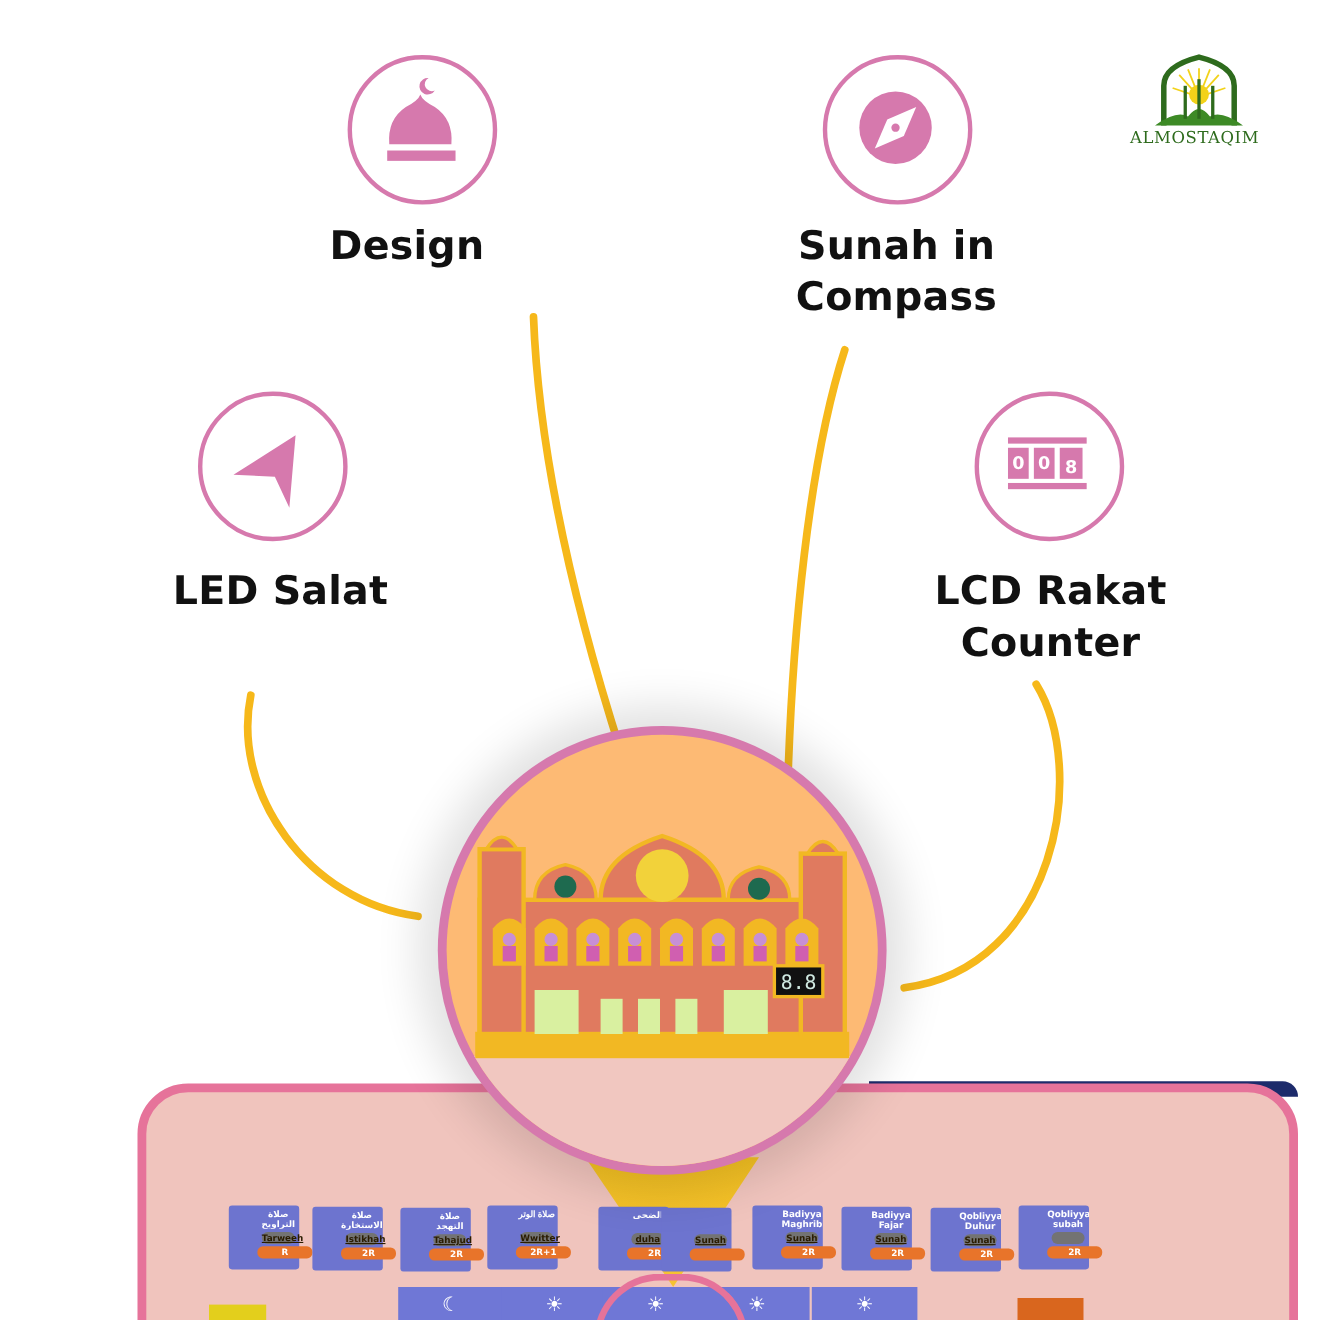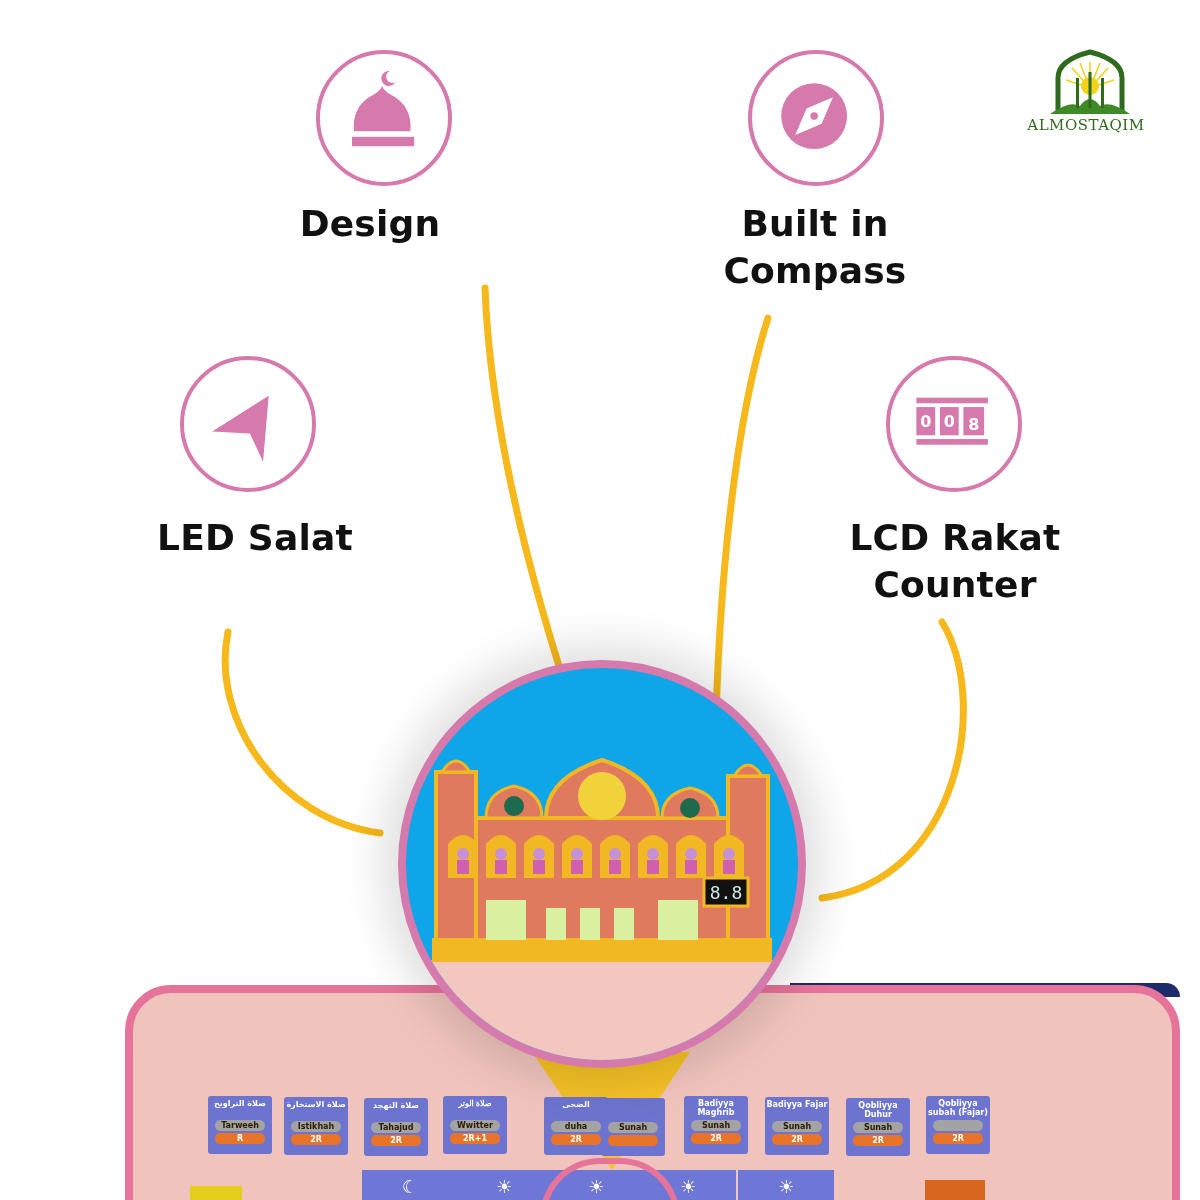--- a/index.html
+++ b/index.html
@@ -5,26 +5,26 @@
   html,body{margin:0;padding:0;}
   body{width:1200px;height:1200px;background:#ffffff;position:relative;overflow:hidden;font-family:"DejaVu Sans",sans-serif;}
   .abs{position:absolute;}
   .feat-circle{position:absolute;width:136px;height:136px;border:4px solid #d679ad;border-radius:50%;box-sizing:border-box;background:#fff;}
   .feat-circle svg{position:absolute;left:0;top:0;width:100%;height:100%;}
   .feat-label{position:absolute;font-family:"DejaVu Sans",sans-serif;font-weight:bold;font-size:36px;line-height:47px;color:#111;text-align:center;letter-spacing:0.2px;}
   .logo-text{position:absolute;left:1022px;top:116px;width:128px;text-align:center;font-family:"DejaVu Serif",serif;font-size:15px;color:#2e6b1d;letter-spacing:0.5px;}
   svg.overlay{position:absolute;left:0;top:0;width:1200px;height:1200px;}
   .mat{position:absolute;left:125px;top:985px;width:1055px;height:260px;background:#f0c4bd;border:8px solid #e6739a;border-radius:46px 46px 0 0;box-sizing:border-box;}
   .mat-navy{position:absolute;left:790px;top:983px;width:390px;height:14px;background:#1d2b6b;border-radius:0 30px 0 0;}
-  .card{position:absolute;width:64px;height:58px;background:#6d74cf;border-radius:3px;color:#fff;font-size:8px;text-align:center;box-sizing:border-box;padding-top:3px;line-height:9px;font-weight:bold;}
-  .card .pill{display:block;margin:3px auto 0;width:50px;height:11px;background:#a3a3a3;border-radius:6px;color:#2a1c00;font-size:8px;line-height:11px;}
+  .card{position:absolute;width:64px;height:58px;background:#6d74cf;border-radius:3px;color:#fff;font-size:8px;text-align:center;box-sizing:border-box;padding-top:3px;line-height:9px;font-weight:bold;padding-left:26px;}
+  .card .pill{display:block;margin:3px auto 0;width:30px;height:11px;background:#737373;border-radius:6px;color:#2a1c00;font-size:8px;line-height:11px;text-decoration:underline;}
   .card .rk{display:block;margin:2px auto 0;width:50px;height:11px;background:#e8742a;border-radius:5px;color:#fff;font-size:8px;line-height:11px;}
   .tile{position:absolute;top:1170px;width:96px;height:40px;background:#6f77d6;}
   .tile span{position:absolute;left:0;right:0;top:6px;text-align:center;color:#fff;font-size:18px;}
-  .zoom-circle{position:absolute;left:398px;top:660px;width:408px;height:408px;border-radius:50%;border:8px solid #d679ad;box-sizing:border-box;overflow:hidden;background:#0ea5e9;box-shadow:0 0 40px 18px rgba(0,0,0,0.12);}
+  .zoom-circle{position:absolute;left:398px;top:660px;width:408px;height:408px;border-radius:50%;border:8px solid #d679ad;box-sizing:border-box;overflow:hidden;background:#fdba74;box-shadow:0 0 40px 18px rgba(0,0,0,0.12);}
 </style>
 </head>
 <body>
 
 <div>
   <svg class="abs" style="left:1040px;top:48px;width:100px;height:70px" viewBox="0 0 100 70">
     <path d="M18 66 V30 Q18 12 50 4 Q82 12 82 30 V66" fill="none" stroke="#2e6b1d" stroke-width="5"></path>
     <g stroke="#f2d21a" stroke-width="1.6">
       <line x1="50" y1="40" x2="50" y2="14"></line>
         <line x1="50" y1="40" x2="32" y2="20"></line>
@@ -62,21 +62,21 @@
 </div>
 
 <div class="feat-circle" style="left:748px;top:50px">
   <svg viewBox="0 0 136 136">
     <circle cx="66" cy="66" r="35" fill="#d679ad"></circle>
     <path d="M86 46 L74 74 L46 86 L58 58 Z" fill="#fff"></path>
     <circle cx="66" cy="66" r="4" fill="#d679ad"></circle>
   </svg>
 </div>
 <div class="feat-label" style="left:640px;top:200px;width:350px">
-  <div>Built in</div>
+  <div>Sunah in</div>
   <div>Compass</div>
 </div>
 
 <div class="feat-circle" style="left:180px;top:356px">
   <svg viewBox="0 0 136 136">
     <path d="M30 76 L90 38 L84 108 L70 78 Z" fill="#d679ad"></path>
   </svg>
 </div>
 <div class="feat-label" style="left:40px;top:514px;width:430px">
   <div>LED Salat</div>

